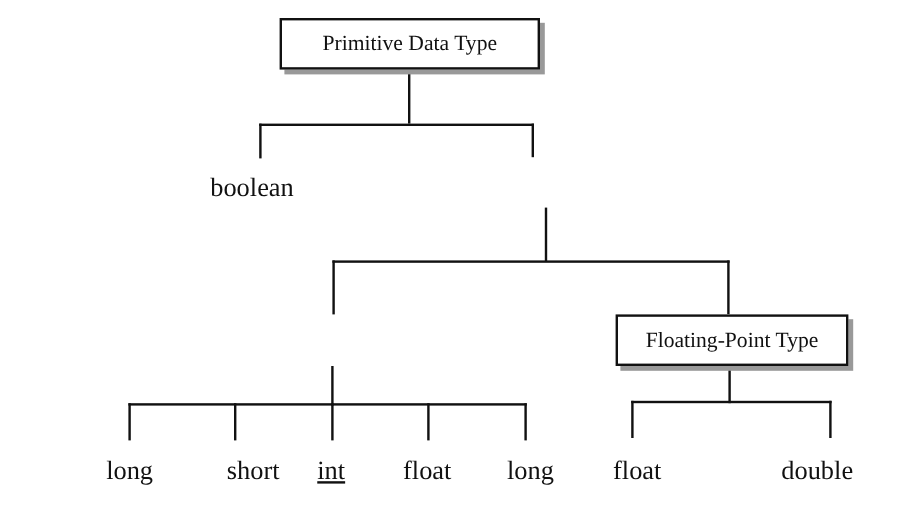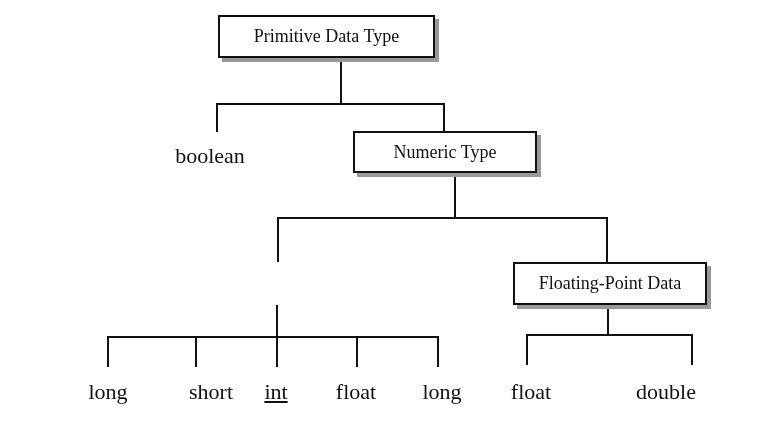--- a/index.html
+++ b/index.html
@@ -62,36 +62,33 @@
   <div class="line v" style="left:195px; top:336px; height:31px;"></div>
   <div class="line v" style="left:276px; top:336px; height:31px;"></div>
   <div class="line v" style="left:356px; top:336px; height:31px;"></div>
   <div class="line v" style="left:437px; top:336px; height:31px;"></div>
 
   <div class="line v" style="left:607px; top:305px; height:31px;"></div>
   <div class="line h" style="left:526px; top:334px; width:167px;"></div>
   <div class="line v" style="left:526px; top:334px; height:31px;"></div>
   <div class="line v" style="left:691px; top:334px; height:31px;"></div>
 
-  <div class="node-box" style="left:218px; top:15px; width:217px; height:43px;">
+  <div class="node-box" style="left:233px; top:15px; width:217px; height:43px;">
     <span>Primitive Data Type</span>
   </div>
 
-  <div class="node-box" style="left:353px; top:131px; width:184px; height:42px;">
-    <span>Numeric Type</span>
-  </div>
 
 
   <div class="node-box" style="left:513px; top:262px; width:194px; height:43px;">
-    <span>Floating-Point Data</span>
+    <span>Floating-Point Type</span>
   </div>
 
   <div class="leaf-label" style="left:210px; top:143px;">boolean</div>
 
   <div class="leaf-label" style="left:108px; top:379px;">long</div>
   <div class="leaf-label" style="left:211px; top:379px;">short</div>
   <div class="leaf-label" style="left:276px; top:379px;text-decoration:underline;">int</div>
   <div class="leaf-label" style="left:356px; top:379px;">float</div>
   <div class="leaf-label" style="left:442px; top:379px;">long</div>
   <div class="leaf-label" style="left:531px; top:379px;">float</div>
-  <div class="leaf-label" style="left:666px; top:379px;">double</div>
+  <div class="leaf-label" style="left:681px; top:379px;">double</div>
 
 </div>
 
 </body></html>

